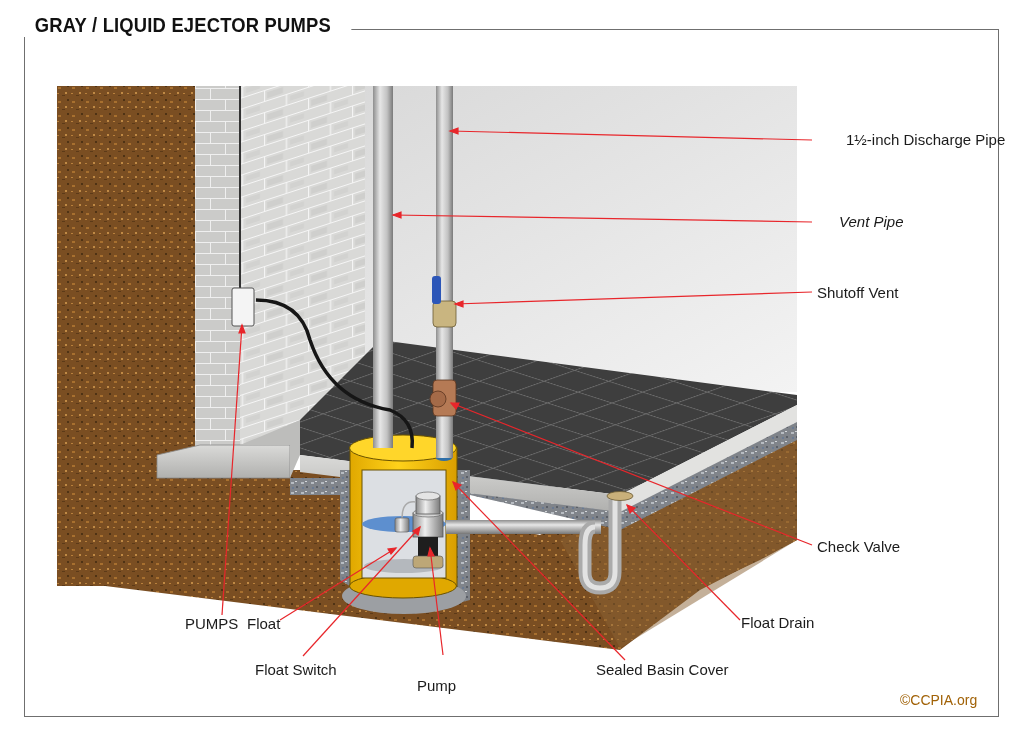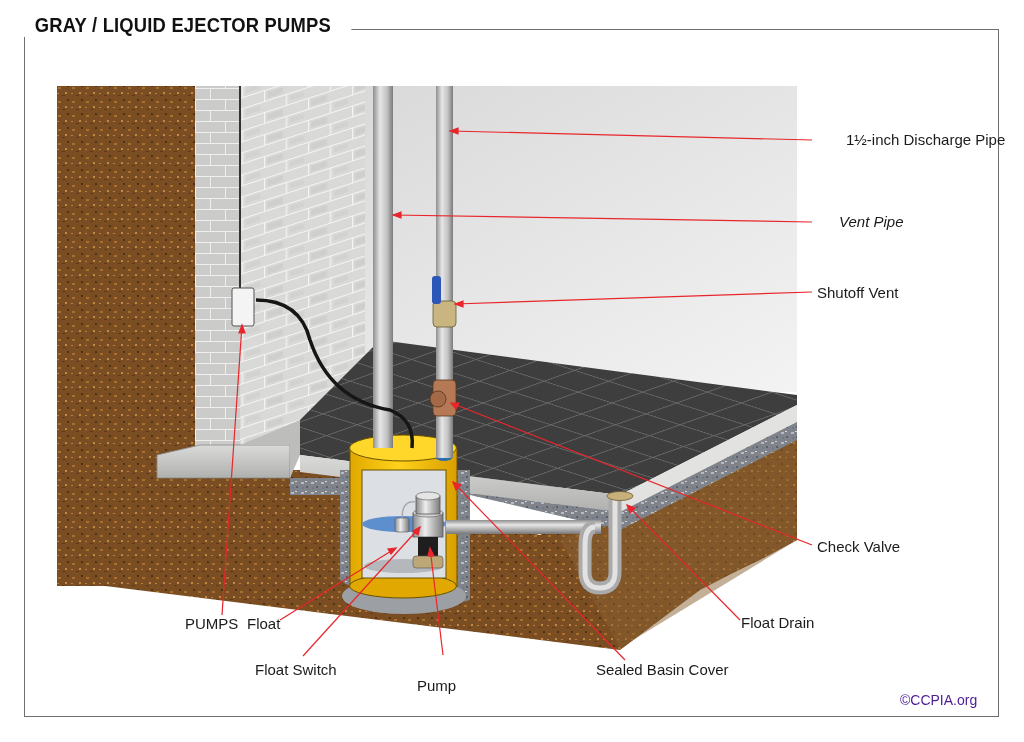--- a/index.html
+++ b/index.html
@@ -7,21 +7,21 @@
          font-family: "Liberation Sans", "DejaVu Sans", sans-serif; }
   .frame { position: absolute; left: 24px; top: 29px; width: 975px; height: 688px;
            border: 1.5px solid #6f6f6f; box-sizing: border-box; }
   .title-wrap { position: absolute; left: 0; top: 14px; width: 1024px; text-align: left; }
   .title { display: inline-block; background: #fff; padding: 0 22px; font-weight: bold;
            font-size: 20px; letter-spacing: 0.2px; color: #111; font-family: "Liberation Sans", sans-serif;
            transform: scaleX(0.92); }
   svg.illus { position: absolute; left: 0; top: 0; }
   .label { position: absolute; font-size: 15px; color: #1b1b1b; white-space: nowrap;
            font-family: "Liberation Sans", sans-serif; }
-  .copy { position: absolute; font-size: 14px; color: #4c1d95; }
+  .copy { position: absolute; font-size: 14px; color: #a16207; }
 </style>
 </head>
 <body>
 
 <div class="frame"></div>
 <div class="title-wrap">
   <span class="title">GRAY / LIQUID EJECTOR PUMPS</span>
 </div>
 
 <svg class="illus" width="1024" height="742" viewBox="0 0 1024 742">

